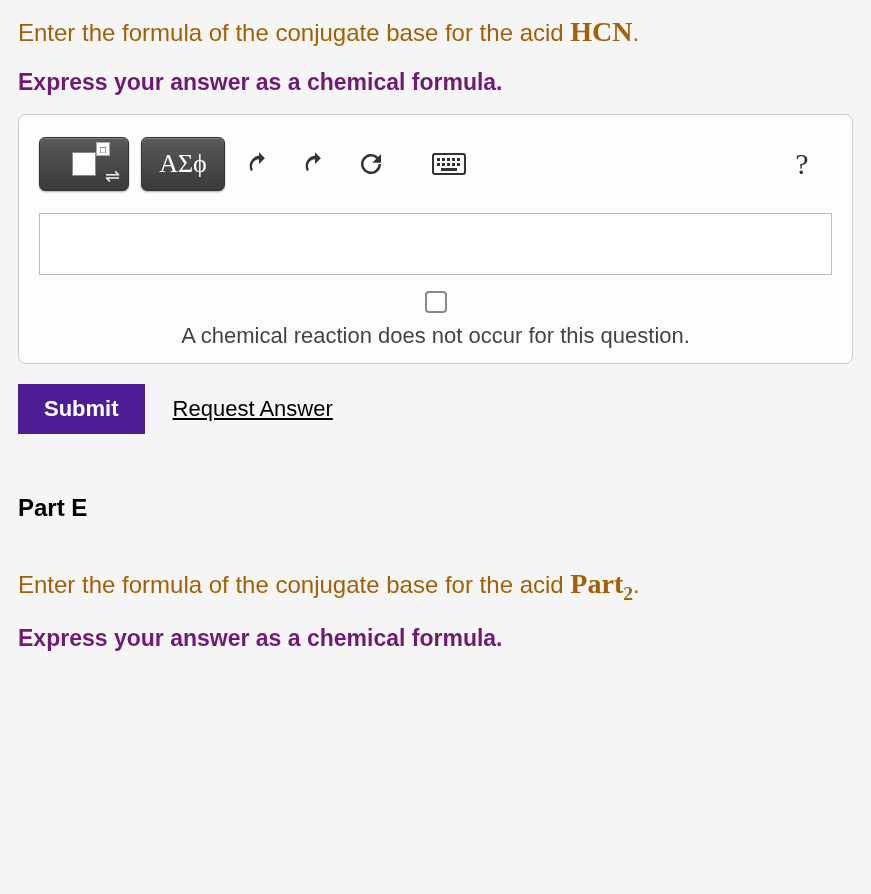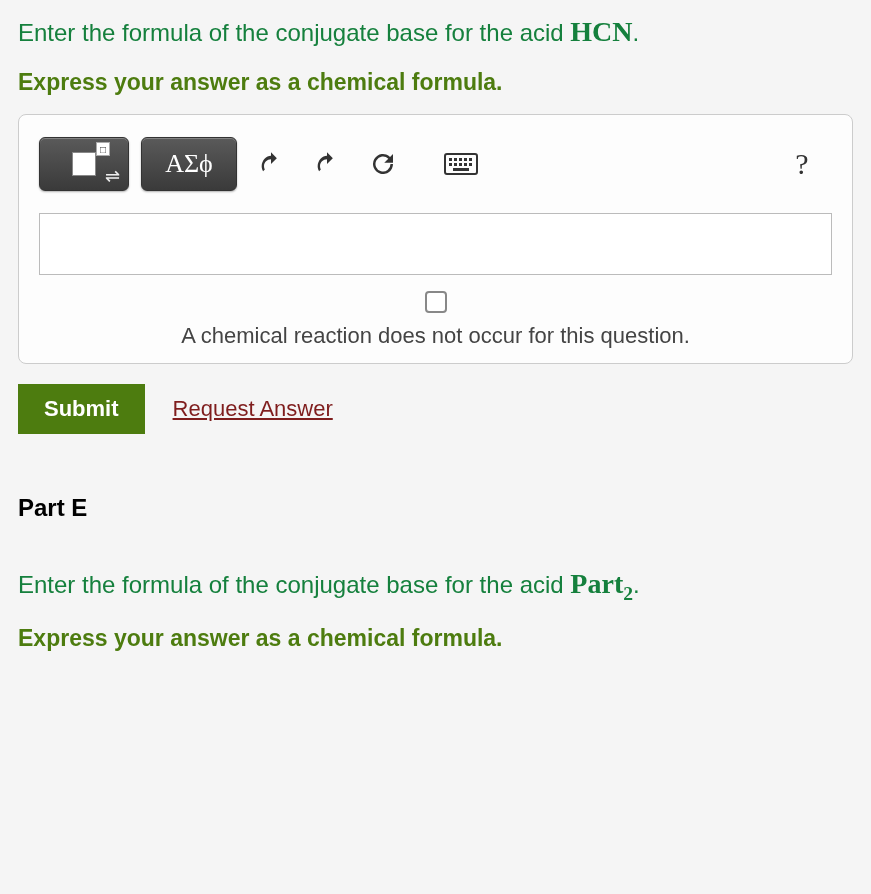--- a/index.html
+++ b/index.html
@@ -5,33 +5,33 @@
     * { box-sizing: border-box; margin: 0; padding: 0; }
     body {
       font-family: Arial, Helvetica, sans-serif;
       background: #f5f5f5;
       padding: 12px 18px;
       width: 871px;
       color: #222;
     }
     .prompt-line {
       font-size: 24px;
-      color: #15803d;
+      color: #a16207;
       margin-bottom: 18px;
       line-height: 1.4;
     }
     .prompt-line .acid {
       font-family: "Times New Roman", Times, serif;
       font-weight: bold;
       font-size: 28px;
     }
     .instruct {
       font-size: 23px;
       font-weight: bold;
-      color: #4d7c0f;
+      color: #701a75;
       margin-bottom: 18px;
     }
     .answer-box {
       border: 1px solid #ccc;
       border-radius: 8px;
       padding: 22px 20px 14px 20px;
       background: #fdfdfd;
       margin-bottom: 20px;
     }
     .toolbar {
@@ -59,21 +59,21 @@
     }
     .tpl-sup {
       position: absolute; top: -10px; right: -14px; width: 14px; height: 14px;
       background: #fff; border: 1px solid #aaa; font-size: 10px; color:#333;
       display:flex;align-items:center;justify-content:center;
     }
     .tpl-arrows {
       position: absolute; right: 8px; bottom: 8px; font-size: 18px; color:#eee;
       line-height: 0.6;
     }
-    .btn-greek { width: 96px; font-family: "Times New Roman", serif; font-size: 26px; }
+    .btn-greek { width: 84px; font-family: "Times New Roman", serif; font-size: 26px; }
     .tb-icon {
       width: 44px; height: 44px; display:flex; align-items:center; justify-content:center;
       font-size: 28px; color: #333; cursor: pointer;
     }
     .spacer { flex: 0 0 10px; }
     .kbd-icon svg { width: 34px; height: 22px; }
     .help { font-size: 30px; font-family: "Times New Roman", serif; color: #333; width:40px; text-align:center; cursor:pointer; margin-left:auto; margin-right:10px;}
     .answer-input {
       width: 100%;
       height: 62px;
@@ -86,30 +86,30 @@
     .cb-row {
       display: flex; align-items: center; gap: 10px;
       font-size: 22px; color: #444; flex-direction: column;
     }
     .cb-row input[type=checkbox] {
       width: 22px; height: 22px; border-radius: 4px; cursor:pointer;
       appearance: none; border: 2px solid #888; background:#fff;
     }
     .actions { display:flex; align-items:center; gap: 28px; margin-bottom: 60px;}
     .submit-btn {
-      background: #4d7c0f;
+      background: #4c1d95;
       color: #fff;
       font-size: 22px;
       font-weight: bold;
       padding: 12px 26px;
       border: none;
       cursor: pointer;
     }
     .req-link {
-      color: #7f1d1d;
+      color: #000000;
       font-size: 22px;
       text-decoration: underline;
       cursor: pointer;
     }
     .part-heading {
       font-size: 24px; font-weight: bold; color:#000000; margin-bottom: 42px;
     }
     sub { font-size: 0.7em; vertical-align: sub; }
   </style>
 </head>

